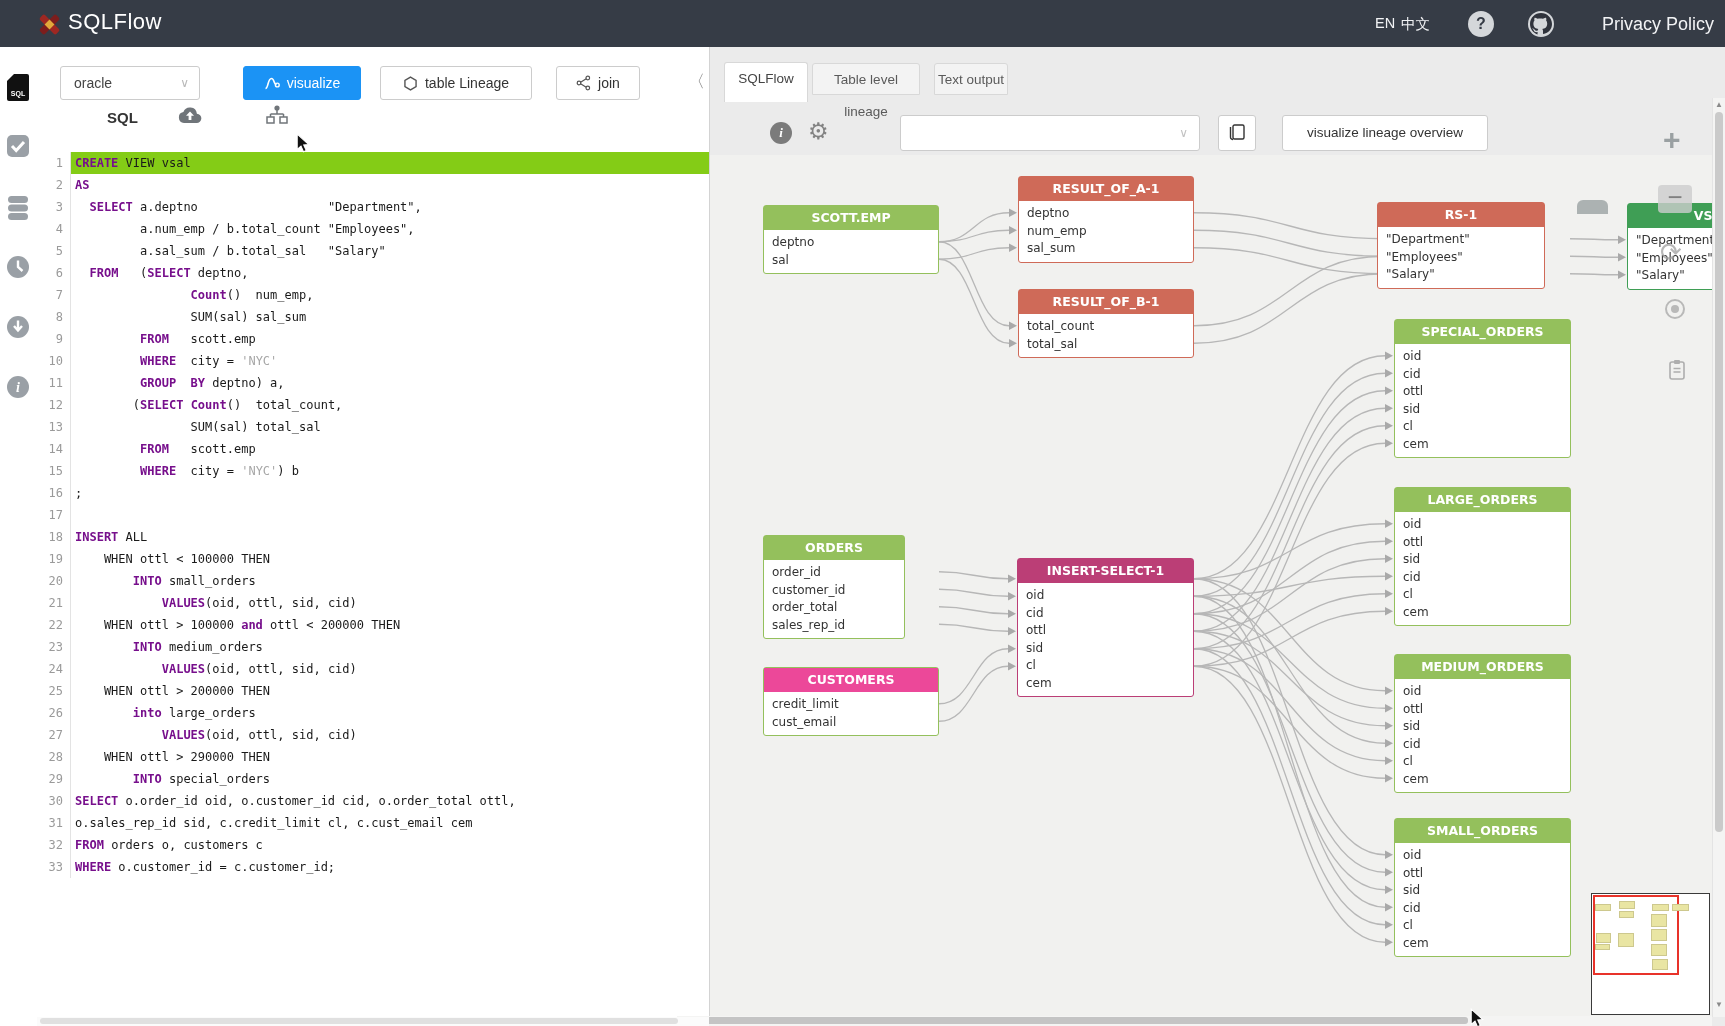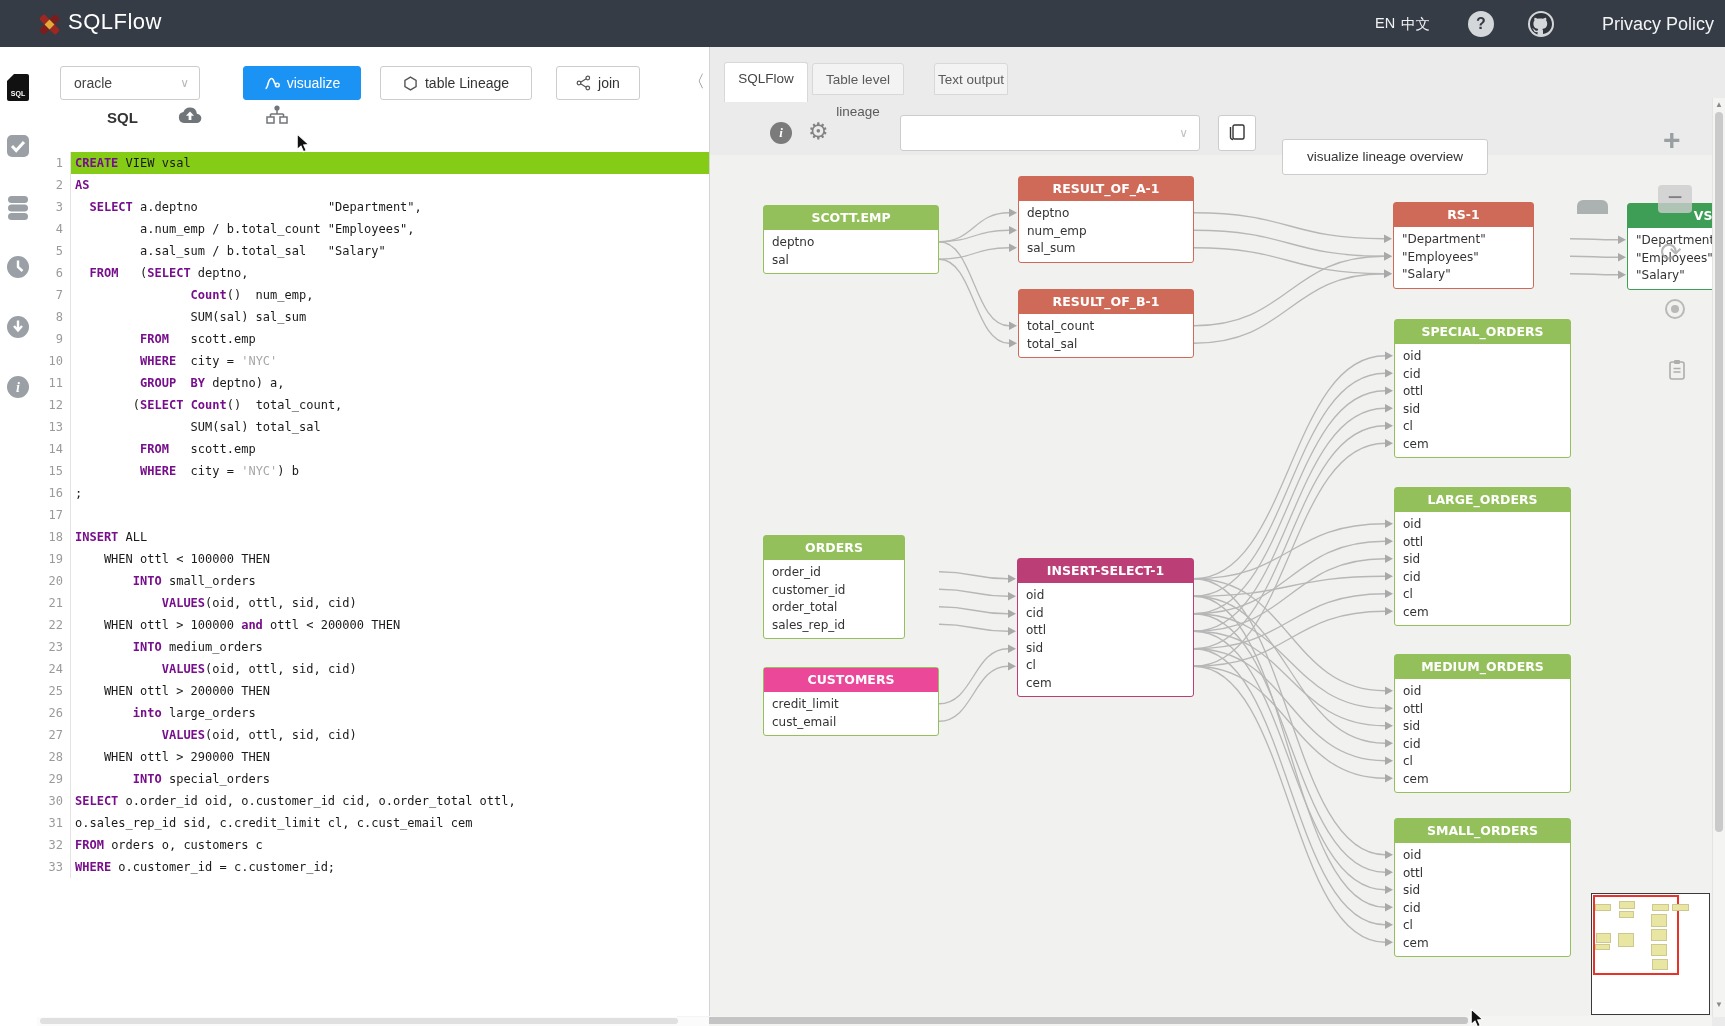--- a/index.html
+++ b/index.html
@@ -53,21 +53,21 @@
   .node{position:absolute;background:#fff;border:1px solid;border-radius:3px;font-family:"DejaVu Sans",sans-serif;box-sizing:border-box;}
   .node .hd{height:24px;line-height:24px;text-align:center;color:#fff;font-weight:bold;font-size:12.5px;white-space:nowrap;overflow:hidden;}
   .node .bd{padding:4px 0;}
   .node .fld{height:17.5px;line-height:17.5px;padding-left:8px;font-size:12px;color:#333;white-space:nowrap;}
   
   #info-ic{position:absolute;left:60px;top:75px;width:22px;height:22px;border-radius:50%;background:#7b7b7b;color:#fff;text-align:center;font-size:13px;font-weight:bold;line-height:22px;font-family:"Liberation Serif",serif;font-style:italic;}
   #gear-ic{position:absolute;left:98px;top:71px;color:#838383;font-size:23px;font-family:"DejaVu Sans",sans-serif;cursor:pointer;}
   #tb-select{position:absolute;left:190px;top:68px;width:300px;height:36px;background:#fff;border:1px solid #ccc;border-radius:3px;box-sizing:border-box;}
   #tb-select .chev{position:absolute;right:11px;top:10px;color:#c2c2c2;font-size:12px;}
   #copy-btn{position:absolute;left:508px;top:68px;width:38px;height:36px;background:#fff;border:1px solid #ccc;border-radius:3px;box-sizing:border-box;display:flex;align-items:center;justify-content:center;cursor:pointer;}
-  #overview-btn{position:absolute;left:572px;top:68px;width:206px;height:36px;background:#fff;border:1px solid #ccc;border-radius:3px;box-sizing:border-box;font-size:13.5px;color:#333;text-align:center;line-height:34px;cursor:pointer;margin-top:24px;}
+  #overview-btn{position:absolute;left:572px;top:68px;width:206px;height:36px;background:#fff;border:1px solid #ccc;border-radius:3px;box-sizing:border-box;font-size:13.5px;color:#333;text-align:center;line-height:34px;cursor:pointer;}
   
   .fctl{position:absolute;color:#a0a0a0;}
   #ctl-plus{left:953px;top:76px;font-size:30px;font-weight:bold;color:#9aa0a2;}
   #ctl-minus{left:948px;top:138px;width:34px;height:28px;background:rgba(205,205,205,.8);border-radius:4px;text-align:center;line-height:24px;font-size:26px;color:#808080;}
   #ctl-reset{left:950px;top:190px;font-size:26px;opacity:.75;}
   #ctl-target{left:955px;top:252px;width:16px;height:16px;border:2.5px solid #b3b3b3;border-radius:50%;opacity:.9;}
   #ctl-target i{position:absolute;left:4px;top:4px;width:8px;height:8px;background:#b3b3b3;border-radius:50%;}
   #ctl-clip{left:958px;top:312px;opacity:.85;}
   #vs-handle{position:absolute;left:867px;top:45px;width:31px;height:14px;background:rgba(148,156,158,.75);border-radius:6px 6px 0 0;}
   
@@ -320,21 +320,21 @@
           <div class="gut">33</div>
           <div class="ctx"><span class="k">WHERE</span><span> o.customer_id = c.customer_id;</span></div>
         </div>
       </div>
   </div>
   <div id="split"></div>
 
   <div id="panel">
     <div id="tabs">
         <div class="tab active" style="left: 14px; top: 15px; width: 84px; height: 40px; line-height: 32px; border-bottom: none;">SQLFlow</div>
-        <div class="tab" style="left: 102px; top: 16px; width: 92px; height: 32px; line-height: 32px;">Table level lineage</div>
+        <div class="tab" style="left: 102px; top: 16px; width: 108px; height: 32px; line-height: 32px;">Table level lineage</div>
         <div class="tab" style="left: 224px; top: 16px; width: 74px; height: 32px; line-height: 32px;">Text output</div>
       </div>
     <div id="canvas">
       <svg id="edges" width="1002" height="862">
           <path d="M229,86.75 C264,86.75 264,57.75 299,57.75" fill="none" stroke="#b7b7b7" stroke-width="1.3"></path>
           <polygon points="307,57.75 299,53.55 299,61.95" fill="#a9a9a9"></polygon>
           <path d="M229,86.75 C264,86.75 264,75.25 299,75.25" fill="none" stroke="#b7b7b7" stroke-width="1.3"></path>
           <polygon points="307,75.25 299,71.05 299,79.45" fill="#a9a9a9"></polygon>
           <path d="M229,104.25 C264,104.25 264,92.75 299,92.75" fill="none" stroke="#b7b7b7" stroke-width="1.3"></path>
           <polygon points="307,92.75 299,88.55 299,96.95" fill="#a9a9a9"></polygon>
@@ -435,21 +435,21 @@
               <div class="fld">sal_sum</div>
             </div>
           </div>
           <div class="node" style="left: 308px; top: 134px; width: 176px; border-color: rgb(207, 106, 88);">
             <div class="hd" style="background: rgb(207, 106, 88);">RESULT_OF_B-1</div>
             <div class="bd">
               <div class="fld">total_count</div>
               <div class="fld">total_sal</div>
             </div>
           </div>
-          <div class="node" style="left: 683px; top: 47px; width: 141px; border-color: rgb(207, 106, 88);">
+          <div class="node" style="left: 667px; top: 47px; width: 168px; border-color: rgb(207, 106, 88);">
             <div class="hd" style="background: rgb(207, 106, 88);">RS-1</div>
             <div class="bd">
               <div class="fld">"Department"</div>
               <div class="fld">"Employees"</div>
               <div class="fld">"Salary"</div>
             </div>
           </div>
           <div class="node" style="left: 917px; top: 48px; width: 170px; border-color: rgb(63, 158, 85);">
             <div class="hd" style="background: rgb(63, 158, 85);">VSAL</div>
             <div class="bd">

